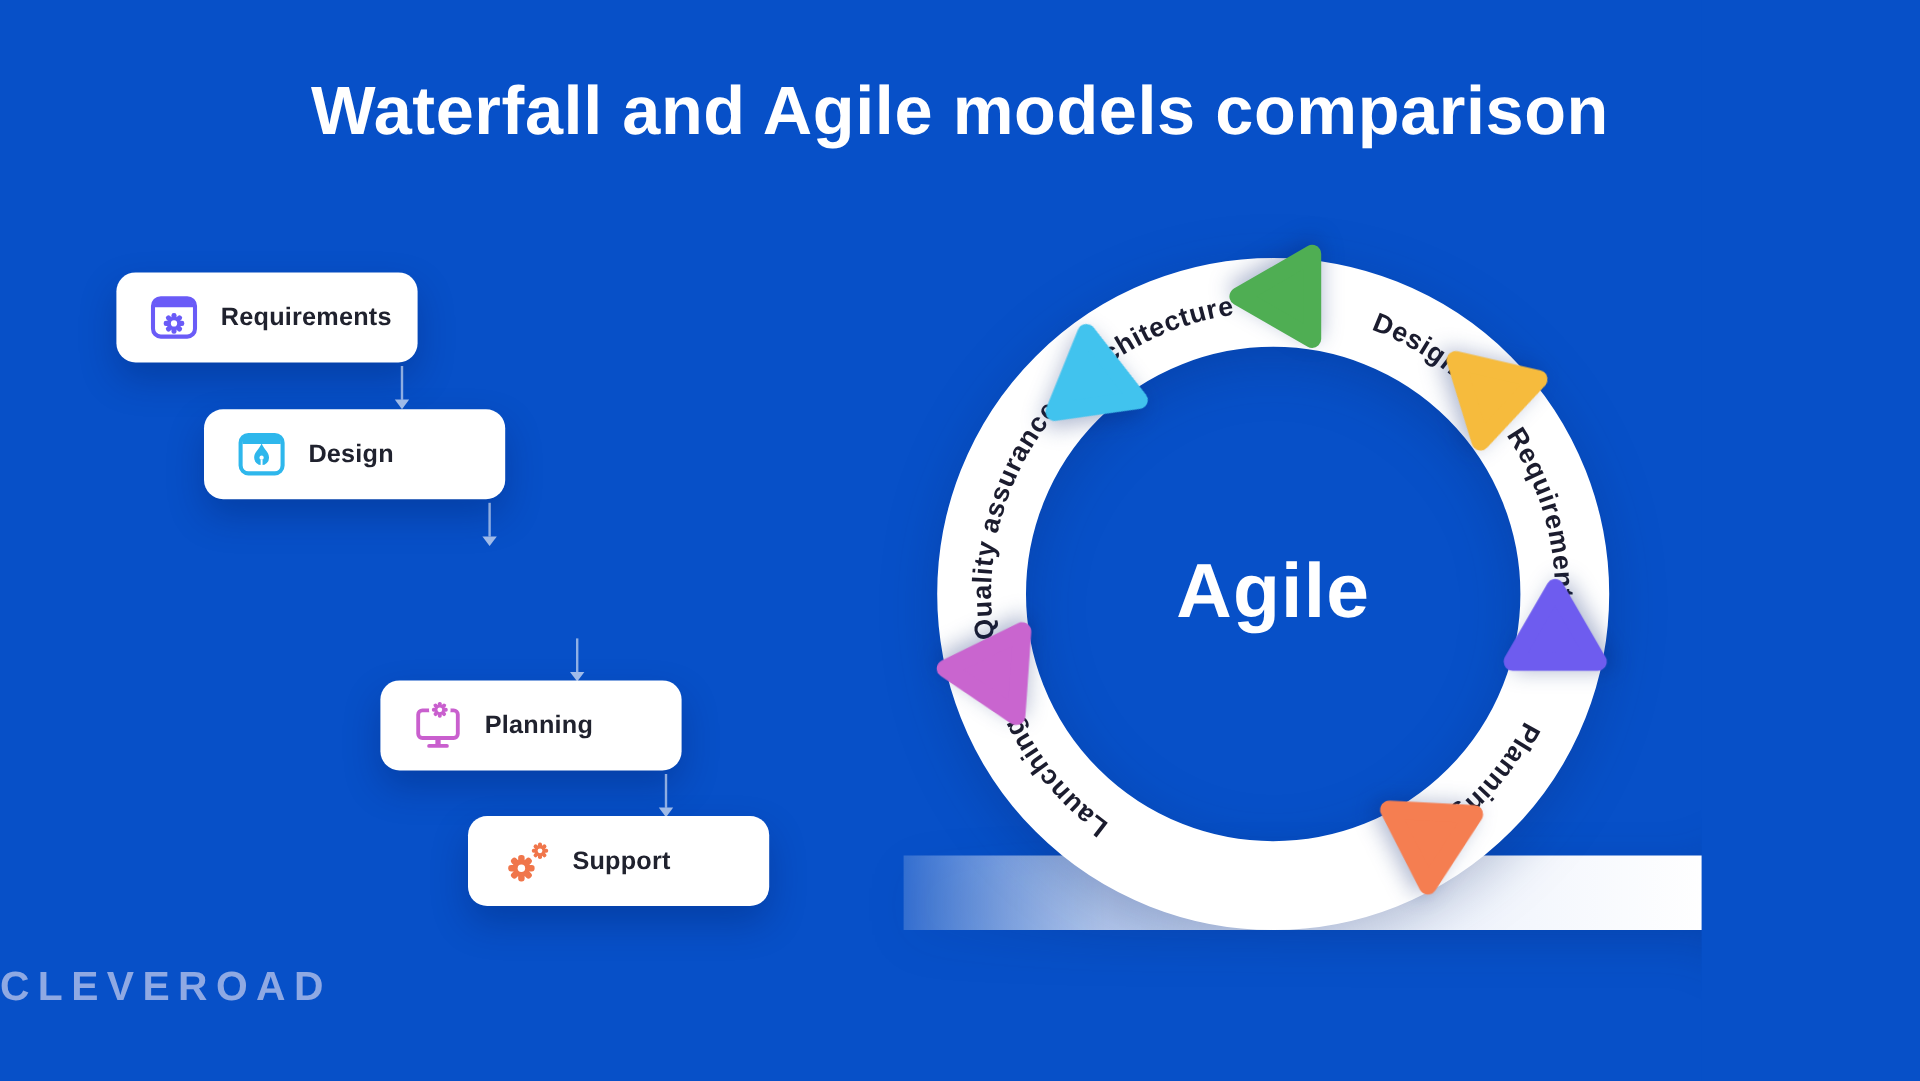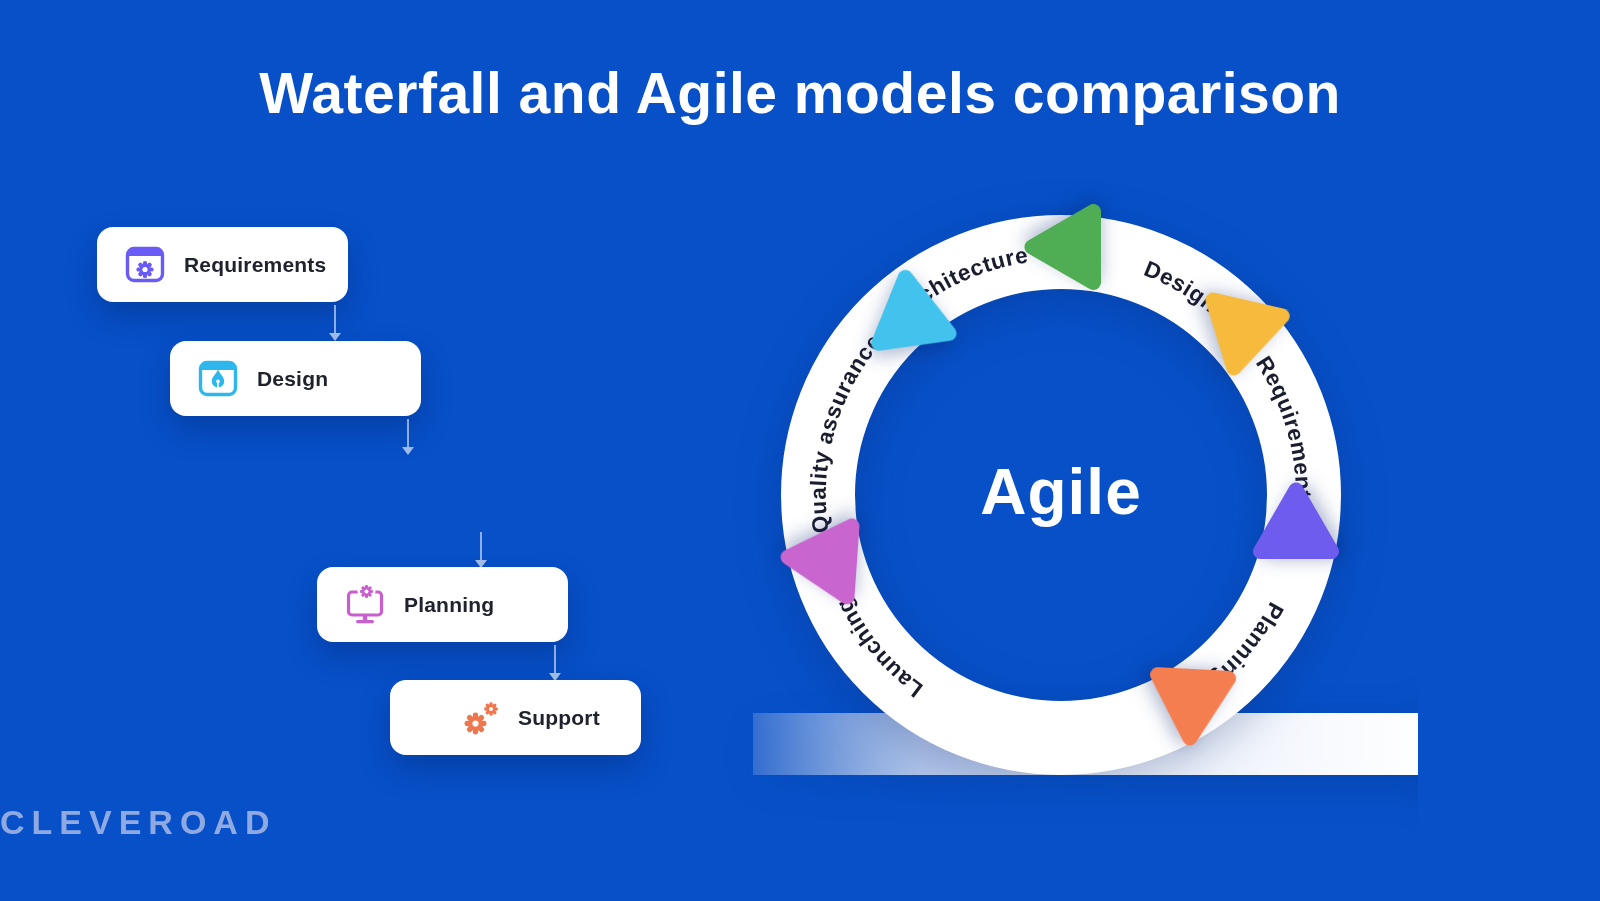--- a/index.html
+++ b/index.html
@@ -9,21 +9,21 @@
               color:#ffffff;font-size:57px;font-weight:700;letter-spacing:.5px;}
   
   .card{position:absolute;width:251px;height:75px;background:#ffffff;border-radius:16px;
         box-shadow:0 14px 30px rgba(2,28,90,.30);display:flex;align-items:center;}
   .card .icon{width:48px;height:48px;margin-left:24px;flex:0 0 48px;}
   .card .label{margin-left:15px;font-size:21px;font-weight:700;color:#20222e;letter-spacing:.2px;}
   .card-1{left:97px;top:227px;}
   .card-2{left:170px;top:341px;}
   .card-3{left:243px;top:454px;}
   .card-4{left:317px;top:567px;}
-  .card-5{left:390px;top:680px;justify-content:center;}
+  .card-5{left:390px;top:680px;}
   
   .connector{position:absolute;width:2px;height:28px;background:rgba(255,255,255,.55);}
   .connector::after{content:"";position:absolute;left:-5px;top:100%;width:0;height:0;
         border-left:6px solid transparent;border-right:6px solid transparent;
         border-top:8px solid rgba(255,255,255,.62);}
   .conn-1{left:334px;top:305px;}
   .conn-2{left:407px;top:419px;}
   .conn-3{left:480px;top:532px;}
   .conn-4{left:554px;top:645px;}
   

